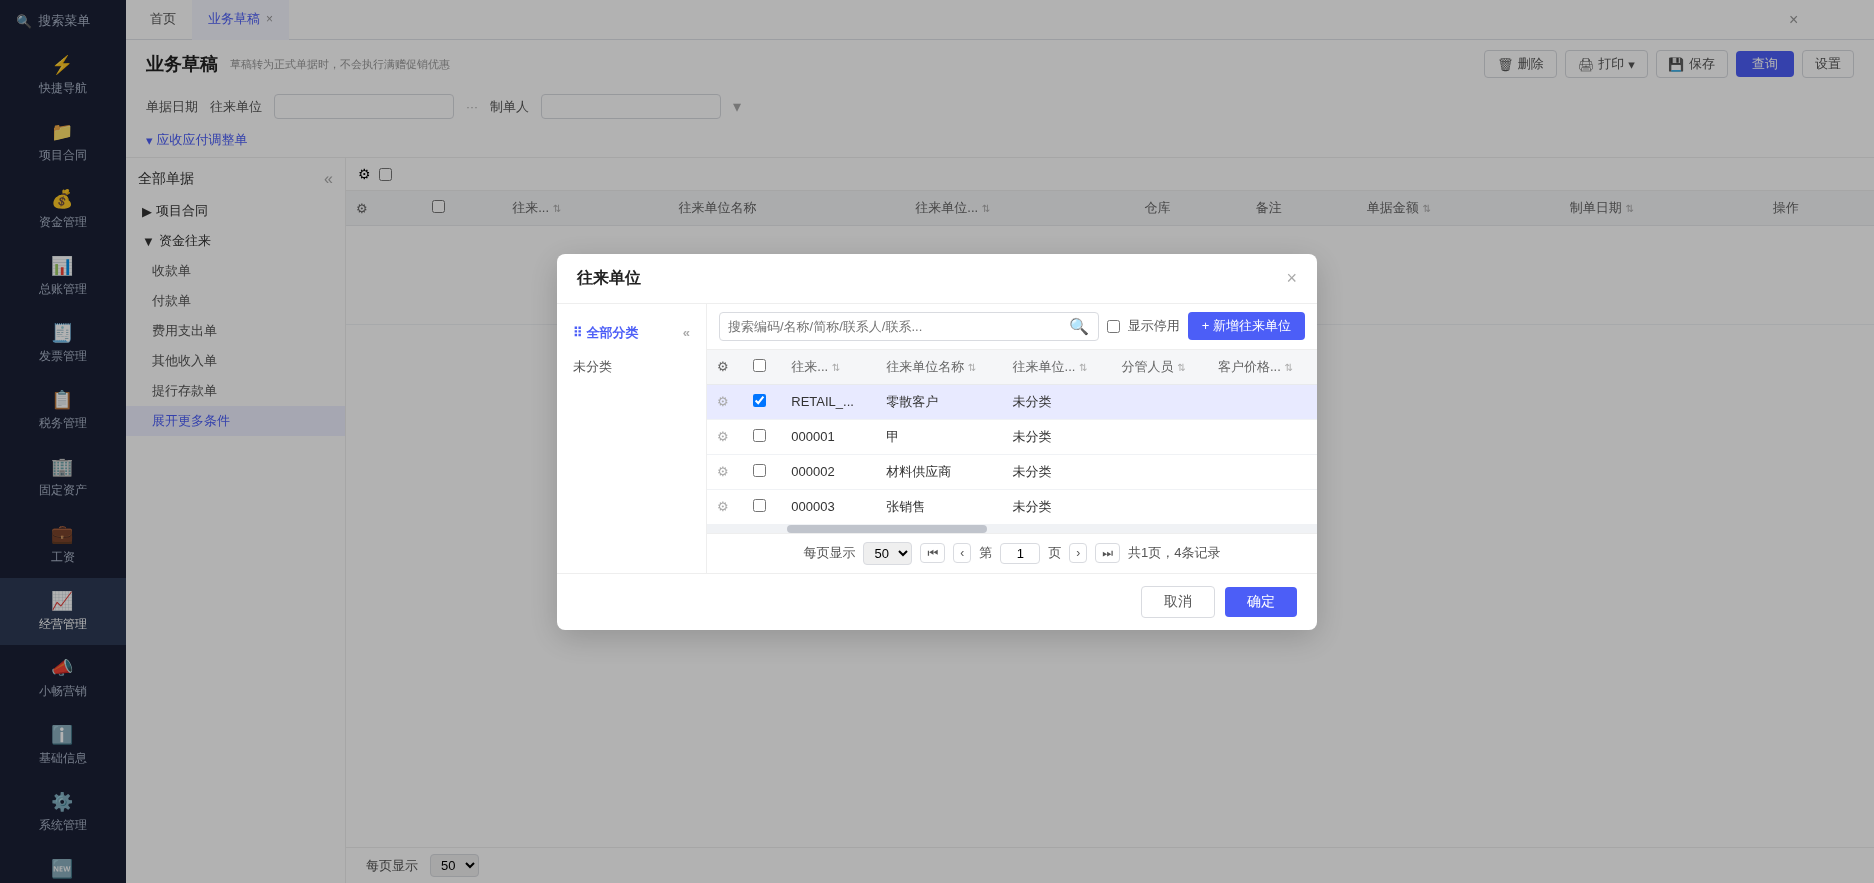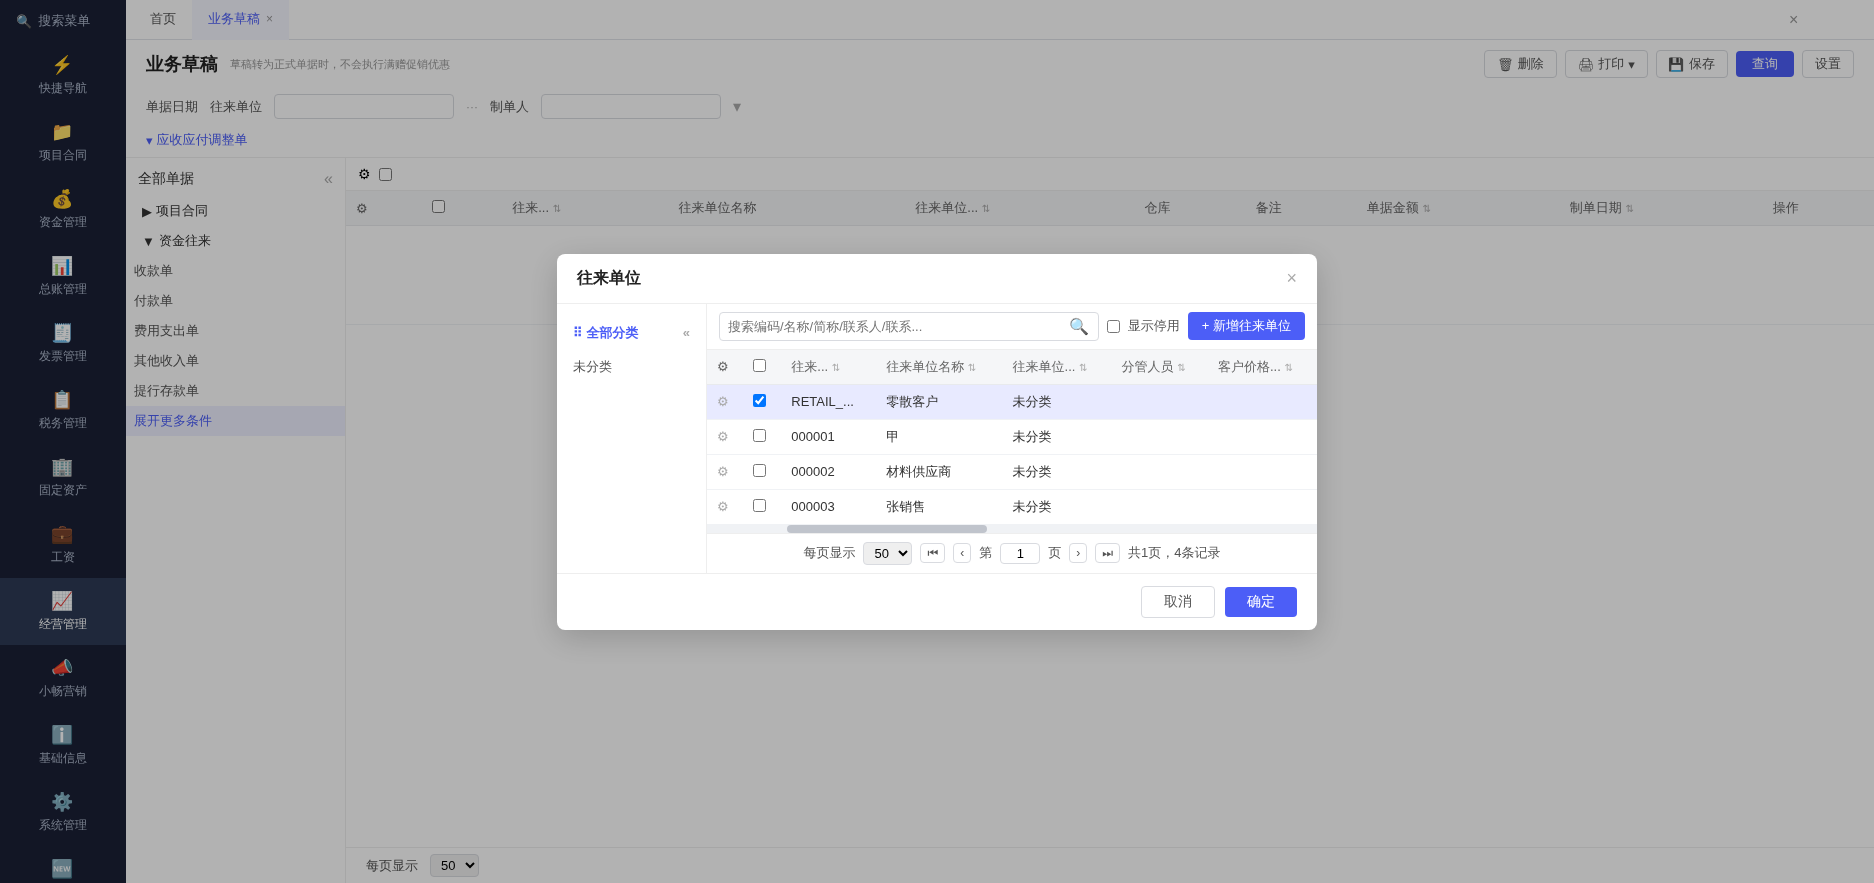--- a/index.html
+++ b/index.html
@@ -209,21 +209,21 @@
       font-size: 14px;
       font-weight: normal;
       color: #333;
     }
     .left-panel-collapse {
       color: #aaa;
       cursor: pointer;
       font-size: 16px;
     }
     .left-panel-item {
-      padding: 6px 8px;
+      padding: 6px 26px;
       font-size: 13px;
       color: #555;
       cursor: pointer;
     }
     .left-panel-item.active { background: #eef0ff; color: #4c5ef7; }
     .left-panel-group {
       padding: 6px 16px;
       font-size: 13px;
       color: #333;
       cursor: pointer;

